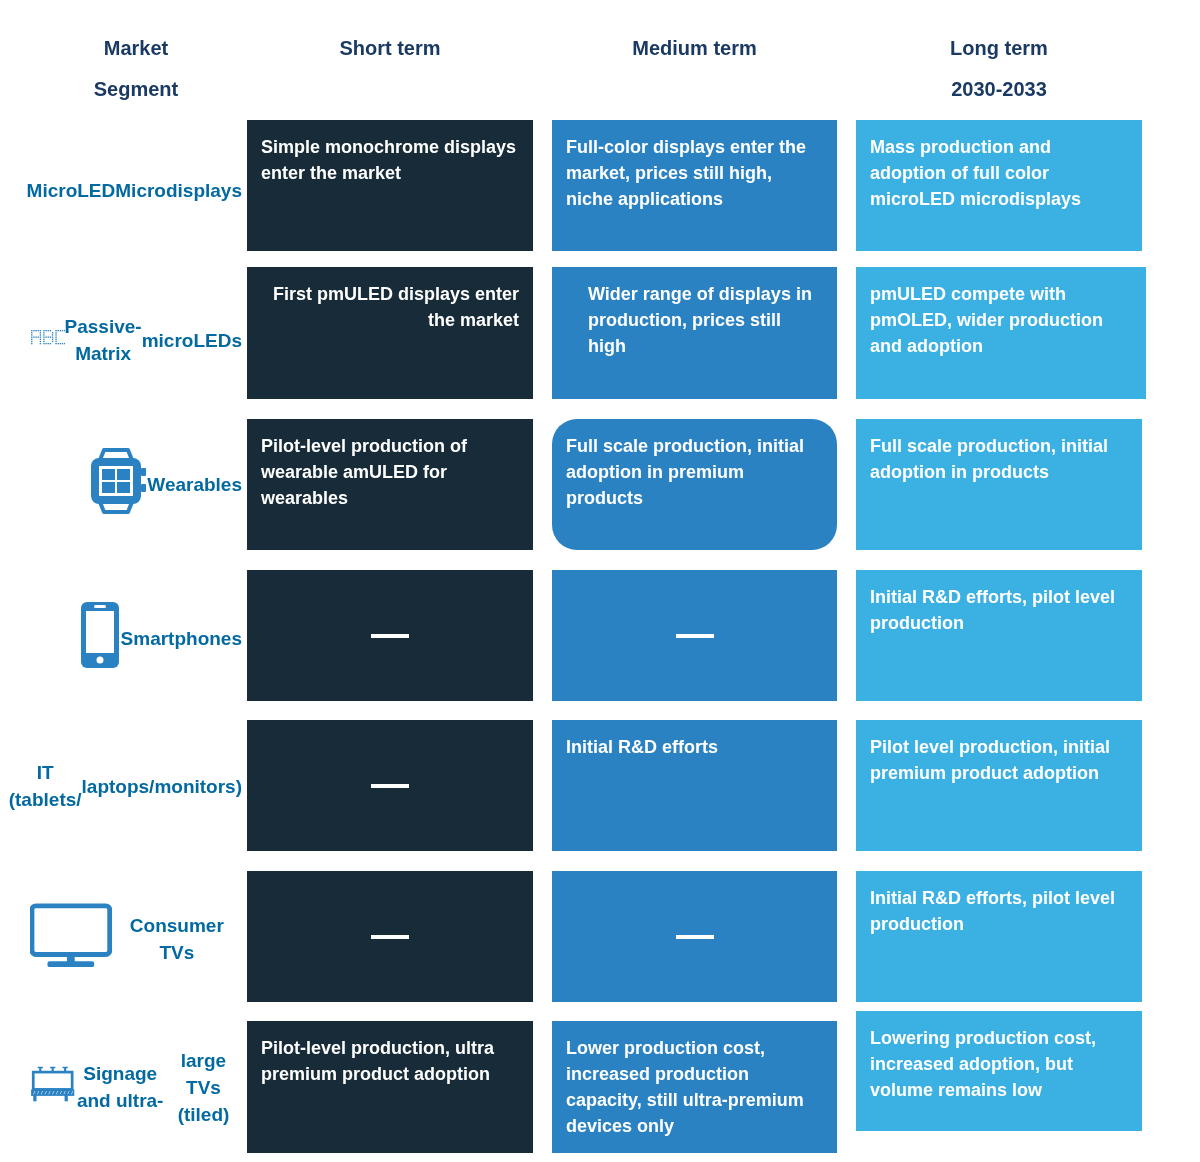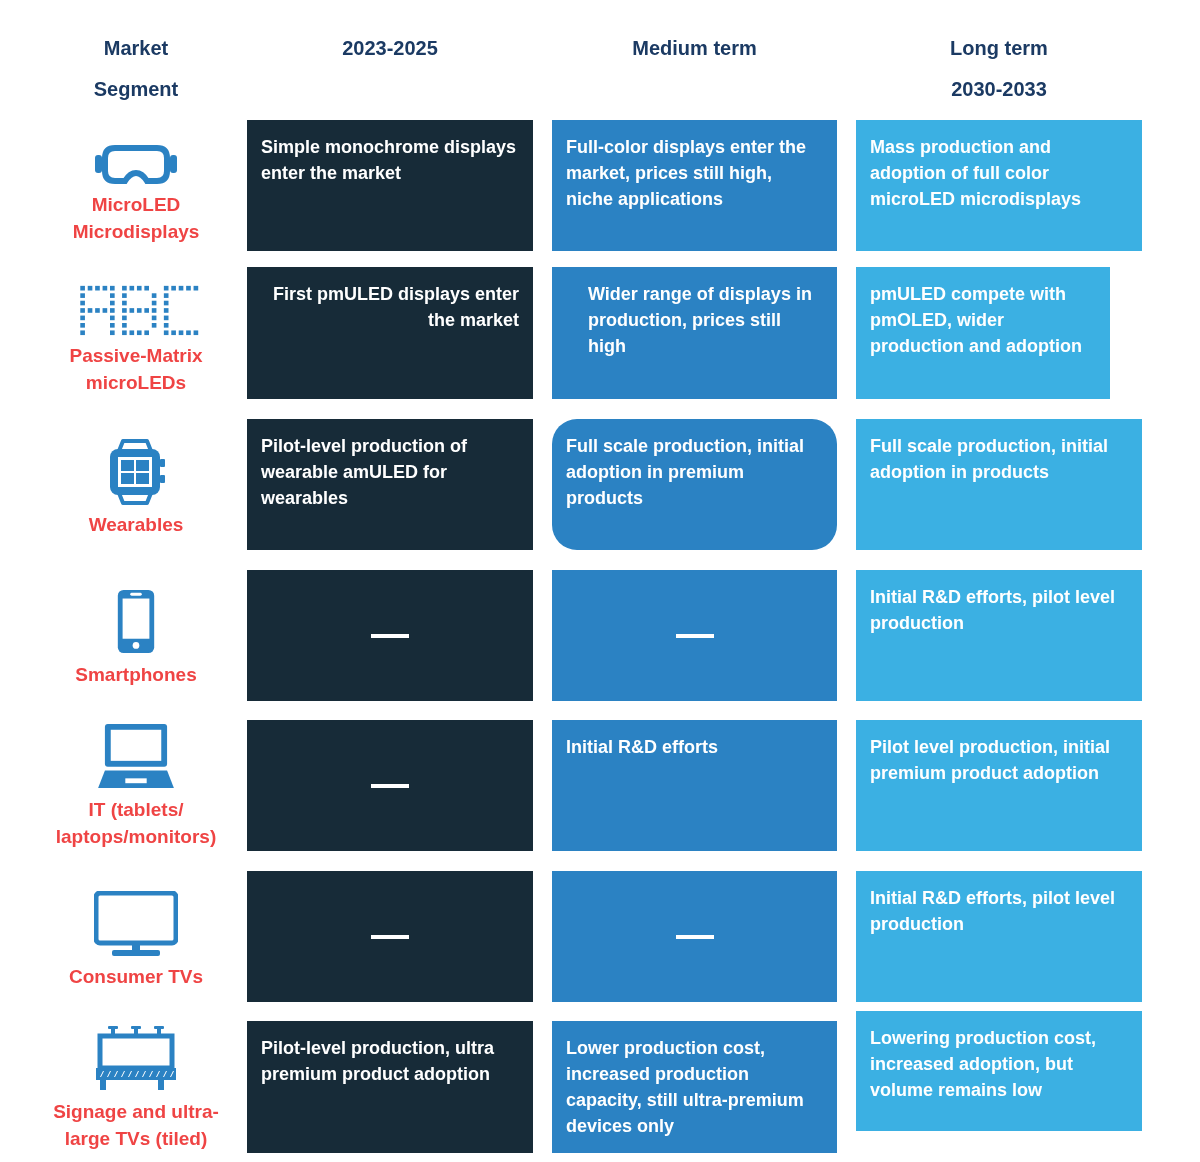--- a/index.html
+++ b/index.html
@@ -7,43 +7,43 @@
     width: 1200px; height: 1162px; position: relative; overflow: hidden;
     font-family: "Liberation Sans", "DejaVu Sans", sans-serif;
   }
   .hdr {
     position: absolute; top: 28px; text-align: center;
     color: #1b3a63; font-weight: bold; font-size: 20px; line-height: 41px;
   }
   .hdr span { display: block; }
   .seg {
     position: absolute; left: 30px; width: 212px;
-    display: flex; flex-direction: column; align-items: center; justify-content: flex-end;
-    color: #ef4444; font-weight: bold; font-size: 19px; line-height: 27px; text-align: center;
+    display: flex; flex-direction: row; align-items: center; justify-content: flex-end;
+    color: #0369a1; font-weight: bold; font-size: 19px; line-height: 27px; text-align: center;
   }
   .seg svg { display: block; margin-bottom: 6px; }
   .cell {
     position: absolute; box-sizing: border-box; padding: 14px 14px;
     color: #ffffff; font-weight: bold; font-size: 18px; line-height: 26px;
   }
   .c0 { background: #172b38; }
   .c1 { background: #2b82c3; }
   .c2 { background: #3bb0e3; }
   .cell.dash { display: flex; align-items: center; justify-content: center; padding: 0; }
   .dashbar { width: 38px; height: 4px; background: #ffffff; }
 </style>
 </head>
 <body>
 
 <div class="hdr" style="left:30px;width:212px;">
   <span>Market</span>
   <span>Segment</span>
 </div>
 <div class="hdr" style="left:247px;width:286px;">
-  <span>2023-2025</span>
+  <span>Short term</span>
 </div>
 <div class="hdr" style="left:552px;width:285px;">
   <span>Medium term</span>
 </div>
 <div class="hdr" style="left:856px;width:286px;">
   <span>Long term</span>
   <span>2030-2033</span>
 </div>
 
 <div class="seg" style="top:135px;height:110px;">
@@ -116,21 +116,21 @@
       <rect x="102" y="50" width="5" height="5" fill="#2b82c3"></rect>
       <rect x="110" y="50" width="5" height="5" fill="#2b82c3"></rect>
       <rect x="118" y="50" width="5" height="5" fill="#2b82c3"></rect>
       <rect x="126" y="50" width="5" height="5" fill="#2b82c3"></rect>
     </svg>
   <span>Passive-Matrix</span>
   <span>microLEDs</span>
 </div>
 <div class="cell c0" style="left:247px;top:267px;width:286px;height:132px;text-align:right;">First pmULED displays enter the market</div>
 <div class="cell c1" style="left:552px;top:267px;width:285px;height:132px;padding-left:36px;">Wider range of displays in production, prices still high</div>
-<div class="cell c2" style="left:856px;top:267px;width:254px;height:132px;">pmULED compete with pmOLED, wider production and adoption</div>
+<div class="cell c2" style="left:856px;top:267px;width:290px;height:132px;">pmULED compete with pmOLED, wider production and adoption</div>
 
 <div class="seg" style="top:430px;height:108px;">
   <svg width="60" height="66" viewBox="0 0 60 66">
     <path d="M13 12 L17 2 H41 L45 12 Z" fill="none" stroke="#2b82c3" stroke-width="4" stroke-linejoin="round"></path>
     <path d="M13 54 L17 64 H41 L45 54 Z" fill="none" stroke="#2b82c3" stroke-width="4" stroke-linejoin="round"></path>
     <rect x="4" y="10" width="50" height="46" rx="8" fill="#2b82c3"></rect>
     <rect x="54" y="20" width="5" height="8" rx="1" fill="#2b82c3"></rect>
     <rect x="54" y="36" width="5" height="8" rx="1" fill="#2b82c3"></rect>
     <rect x="12" y="18" width="34" height="30" fill="#ffffff"></rect>
     <rect x="15" y="21" width="13" height="11" fill="#2b82c3"></rect>

